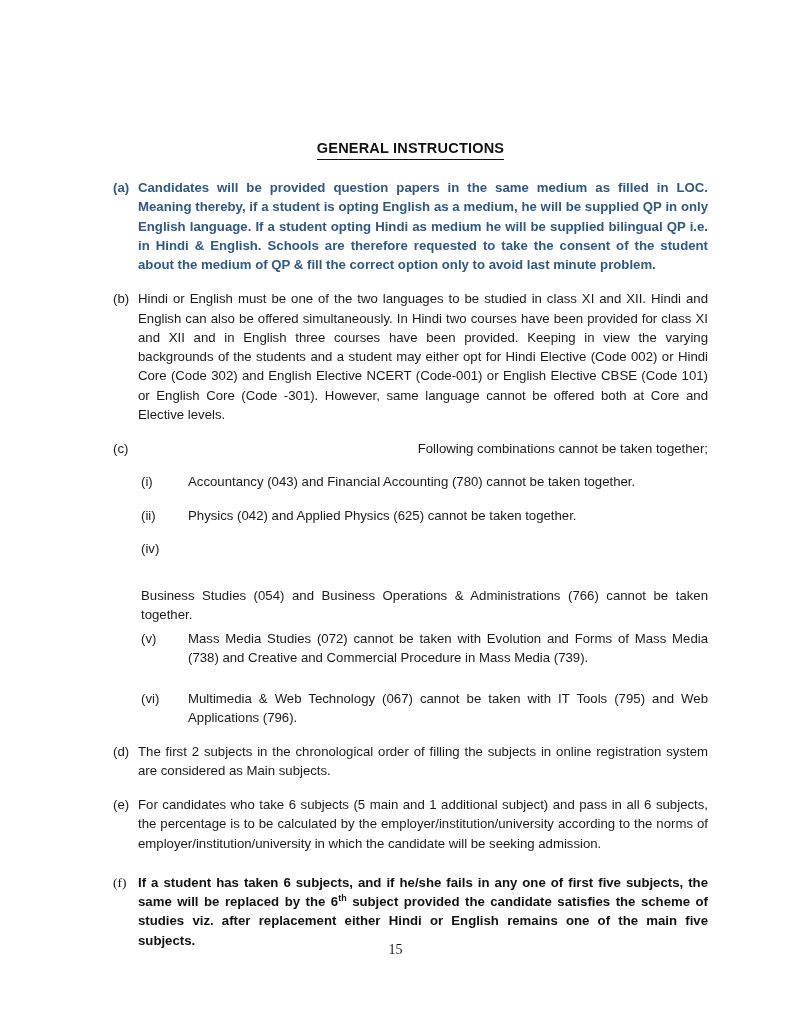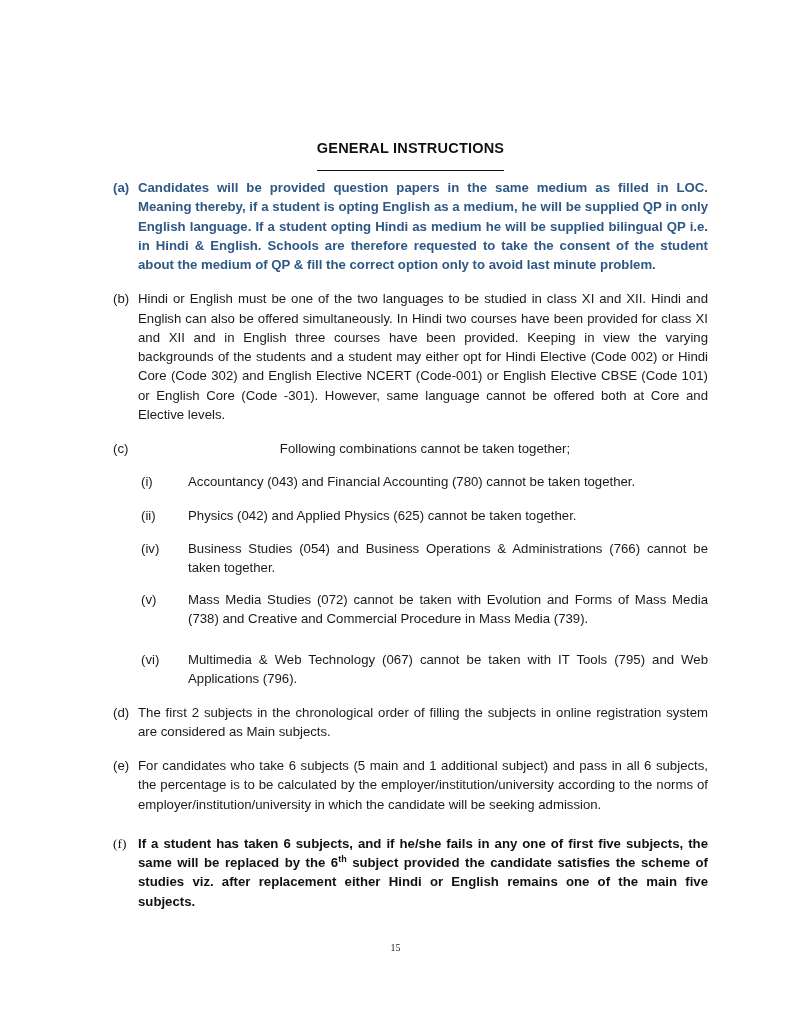--- a/index.html
+++ b/index.html
@@ -35,21 +35,21 @@
   .doc-title {
     text-align: center;
     font-weight: bold;
     font-size: 14.5px;
     letter-spacing: 0.2px;
     color: #111;
     margin: 0 0 22px 0;
   }
   .doc-title span.t {
     border-bottom: 1.6px solid #111;
-    padding-bottom: 14px;
+    padding-bottom: 3px;
   }
 
   
   .clause {
     display: flex;
     align-items: flex-start;
     margin-bottom: 15px;
     font-size: 13.2px;
     line-height: 1.46;
   }
@@ -94,34 +94,34 @@
   }
   .roman-item .rmarker {
     flex: 0 0 47px;
     width: 47px;
   }
   .roman-item .rbody {
     flex: 1 1 auto;
     text-align: justify;
     text-justify: inter-word;
   }
-  .roman-item.tight { margin-bottom: 12px; }
+  .roman-item.tight { margin-bottom: 4px; flex-direction: column; }
   .roman-item.wide  { margin-bottom: 22px; }
 
   
   .sub-wrap { padding-left: 28px; }
 
   .page-number {
     position: absolute;
     left: 0;
     top: 942px;
     width: 791px;
     text-align: center;
     font-family: "Liberation Serif", serif;
-    font-size: 10px;
+    font-size: 14px;
     color: #1a1a1a;
   }
 
   sup { font-size: 0.68em; vertical-align: super; line-height: 0; }
 </style>
 </head>
 <body>
 
 <div class="page">
 
@@ -134,21 +134,21 @@
       <span class="body">Candidates will be provided question papers in the same medium as filled in LOC. Meaning thereby, if a student is opting English as a medium, he will be supplied QP in only English language. If a student opting Hindi as medium he will be supplied bilingual QP i.e. in Hindi &amp; English. Schools are therefore requested to take the consent of the student about the medium of QP &amp; fill the correct option only to avoid last minute problem.</span>
     </div>
 
     <div class="clause">
       <span class="marker">(b)</span>
       <span class="body">Hindi or English must be one of the two languages to be studied in class XI and XII. Hindi and English can also be offered simultaneously. In Hindi two courses have been provided for class XI and XII and in English three courses have been provided. Keeping in view the varying backgrounds of the students and a student may either opt for Hindi Elective (Code 002) or Hindi Core (Code 302) and English Elective NCERT (Code-001) or English Elective CBSE (Code 101) or English Core (Code -301). However, same language cannot be offered both at Core and Elective levels.</span>
     </div>
 
     <div class="clause c-gap" style="margin-bottom:2px;">
       <span class="marker">(c)</span>
-      <span class="body" style="text-align:center;">Following combinations cannot be taken together;</span>
+      <span class="body" style="text-align:right;">Following combinations cannot be taken together;</span>
     </div>
 
     <div class="sub-wrap">
       <div class="roman-list">
 
         <div class="roman-item">
           <span class="rmarker">(i)</span>
           <span class="rbody" style="text-align:left;">Accountancy (043) and Financial Accounting (780) cannot be taken together.</span>
         </div>
 

